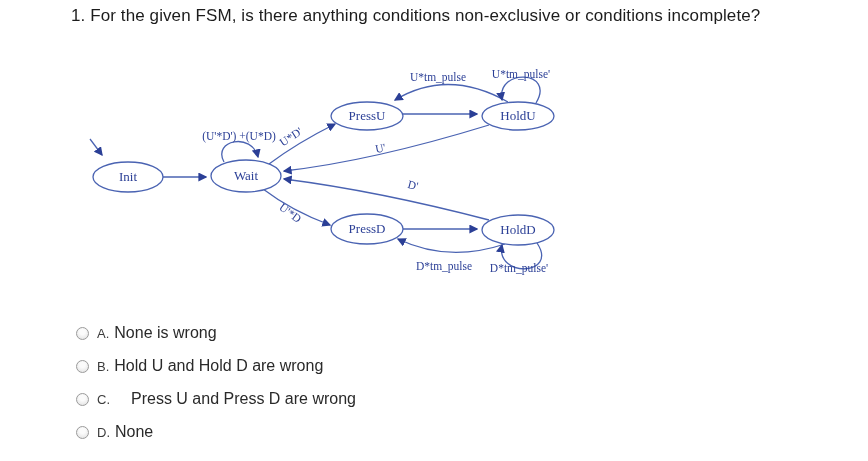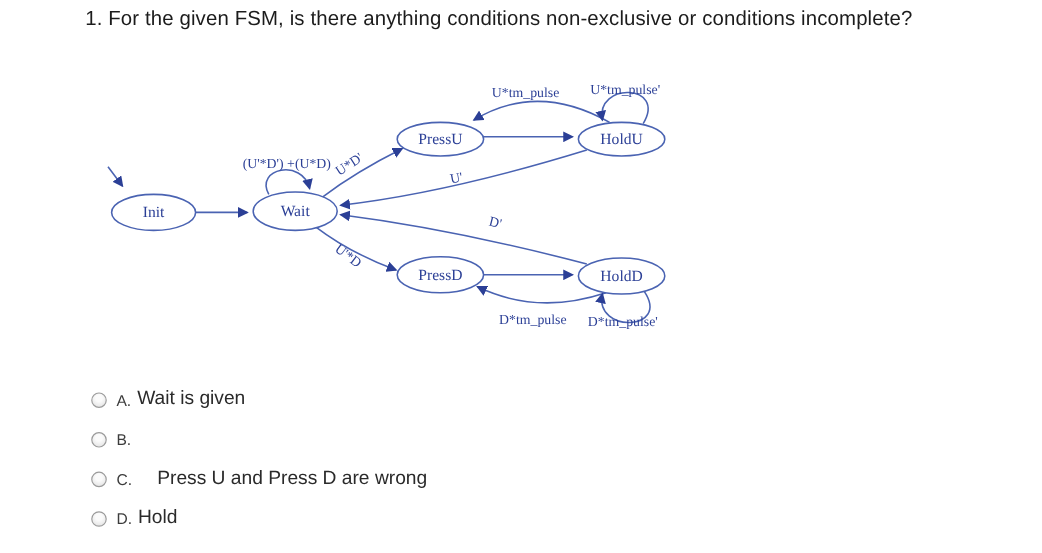--- a/index.html
+++ b/index.html
@@ -69,30 +69,31 @@
     <text class="edge-label" x="381" y="152" transform="rotate(-10 381 152)">U'</text>
     <text class="edge-label" x="412" y="189" transform="rotate(14 412 189)">D'</text>
     <text class="edge-label" x="288" y="216" transform="rotate(37 288 216)">U'*D</text>
     <text class="edge-label" x="444" y="270">D*tm_pulse</text>
     <text class="edge-label" x="519" y="272">D*tm_pulse'</text>
   </svg>
 
   <div class="opt" style="top:324px">
     <span class="radio"></span>
     <span class="letter">A.</span>
-    <span class="text">Wait is given</span>
+    <span class="text">None is wrong</span>
   </div>
   <div class="opt" style="top:357px">
     <span class="radio"></span>
     <span class="letter">B.</span>
+    <span class="text">Hold U and Hold D are wrong</span>
   </div>
   <div class="opt" style="top:390px">
     <span class="radio"></span>
     <span class="letter">C.</span>
     <span class="text" style="margin-left:16px">Press U and Press D are wrong</span>
   </div>
   <div class="opt" style="top:423px">
     <span class="radio"></span>
     <span class="letter">D.</span>
-    <span class="text">Hold</span>
+    <span class="text">None</span>
   </div>
 
 </div>
 
 </body></html>

